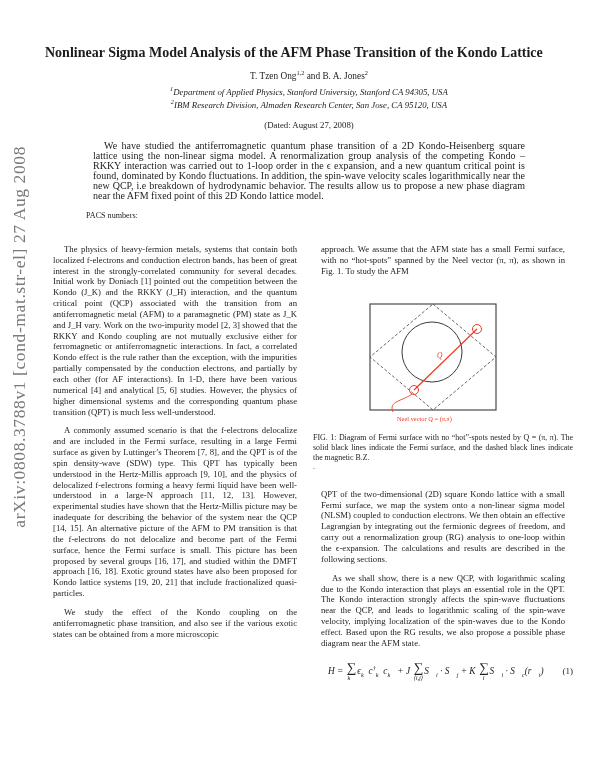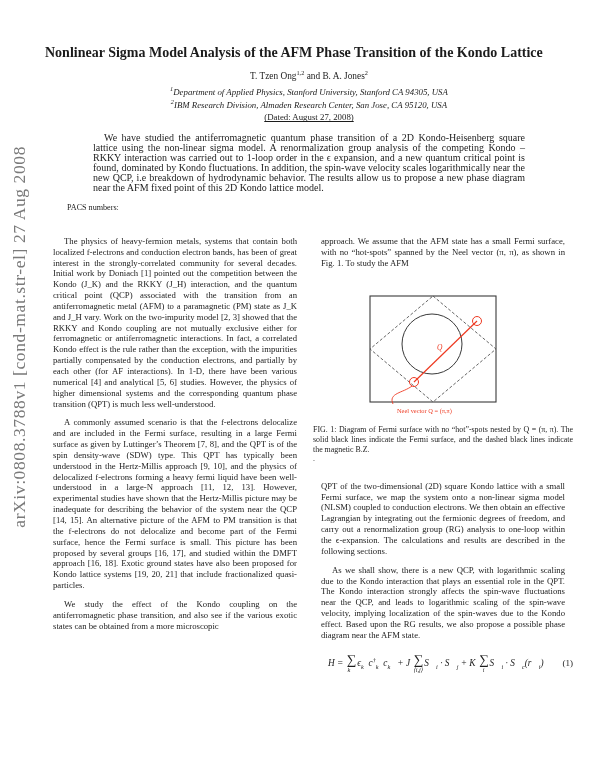--- a/index.html
+++ b/index.html
@@ -11,26 +11,26 @@
   .arxiv-stamp{
     position:absolute;left:9px;top:146px;
     writing-mode:vertical-rl;transform:rotate(180deg);
     font-size:17.5px;color:#7a7a7a;letter-spacing:.6px;white-space:nowrap;
   }
   .page{position:absolute;left:45px;top:46px;width:528px;}
   .title{font-size:14px;font-weight:bold;text-align:left;line-height:14px;}
   .authors{font-size:9.3px;text-align:center;margin-top:9px;}
   .authors sup,.affil sup{font-size:6.3px;}
   .affil{font-size:8.8px;font-style:italic;text-align:center;margin-top:2.5px;line-height:10.5px;}
-  .dated{font-size:8.8px;text-align:center;margin-top:2px;text-decoration:underline;}
+  .dated{font-size:8.8px;text-align:center;margin-top:10px;}
   .abstract{
     width:432px;margin:11px auto 0 auto;font-size:10px;line-height:9.9px;
     text-align:justify;text-indent:11px;
   }
-  .pacs{font-size:8.15px;margin-top:10px;margin-left:22px;}
+  .pacs{font-size:8.15px;margin-top:10px;margin-left:41px;}
   .columns{display:flex;gap:8px;margin-top:16px;}
   .col{width:260px;}
   .col p{margin:8px;font-size:8.7px;line-height:10.85px;text-align:justify;}
   .col p.indent{text-indent:11px;}
   .figure{margin-top:24px;}
   .figure svg{display:block;}
   .fig-caption{
     font-size:7.9px;line-height:9.6px;text-align:justify;margin-top:3px;
   }
   .fig-caption-period{font-size:7.9px;line-height:9.6px;}

